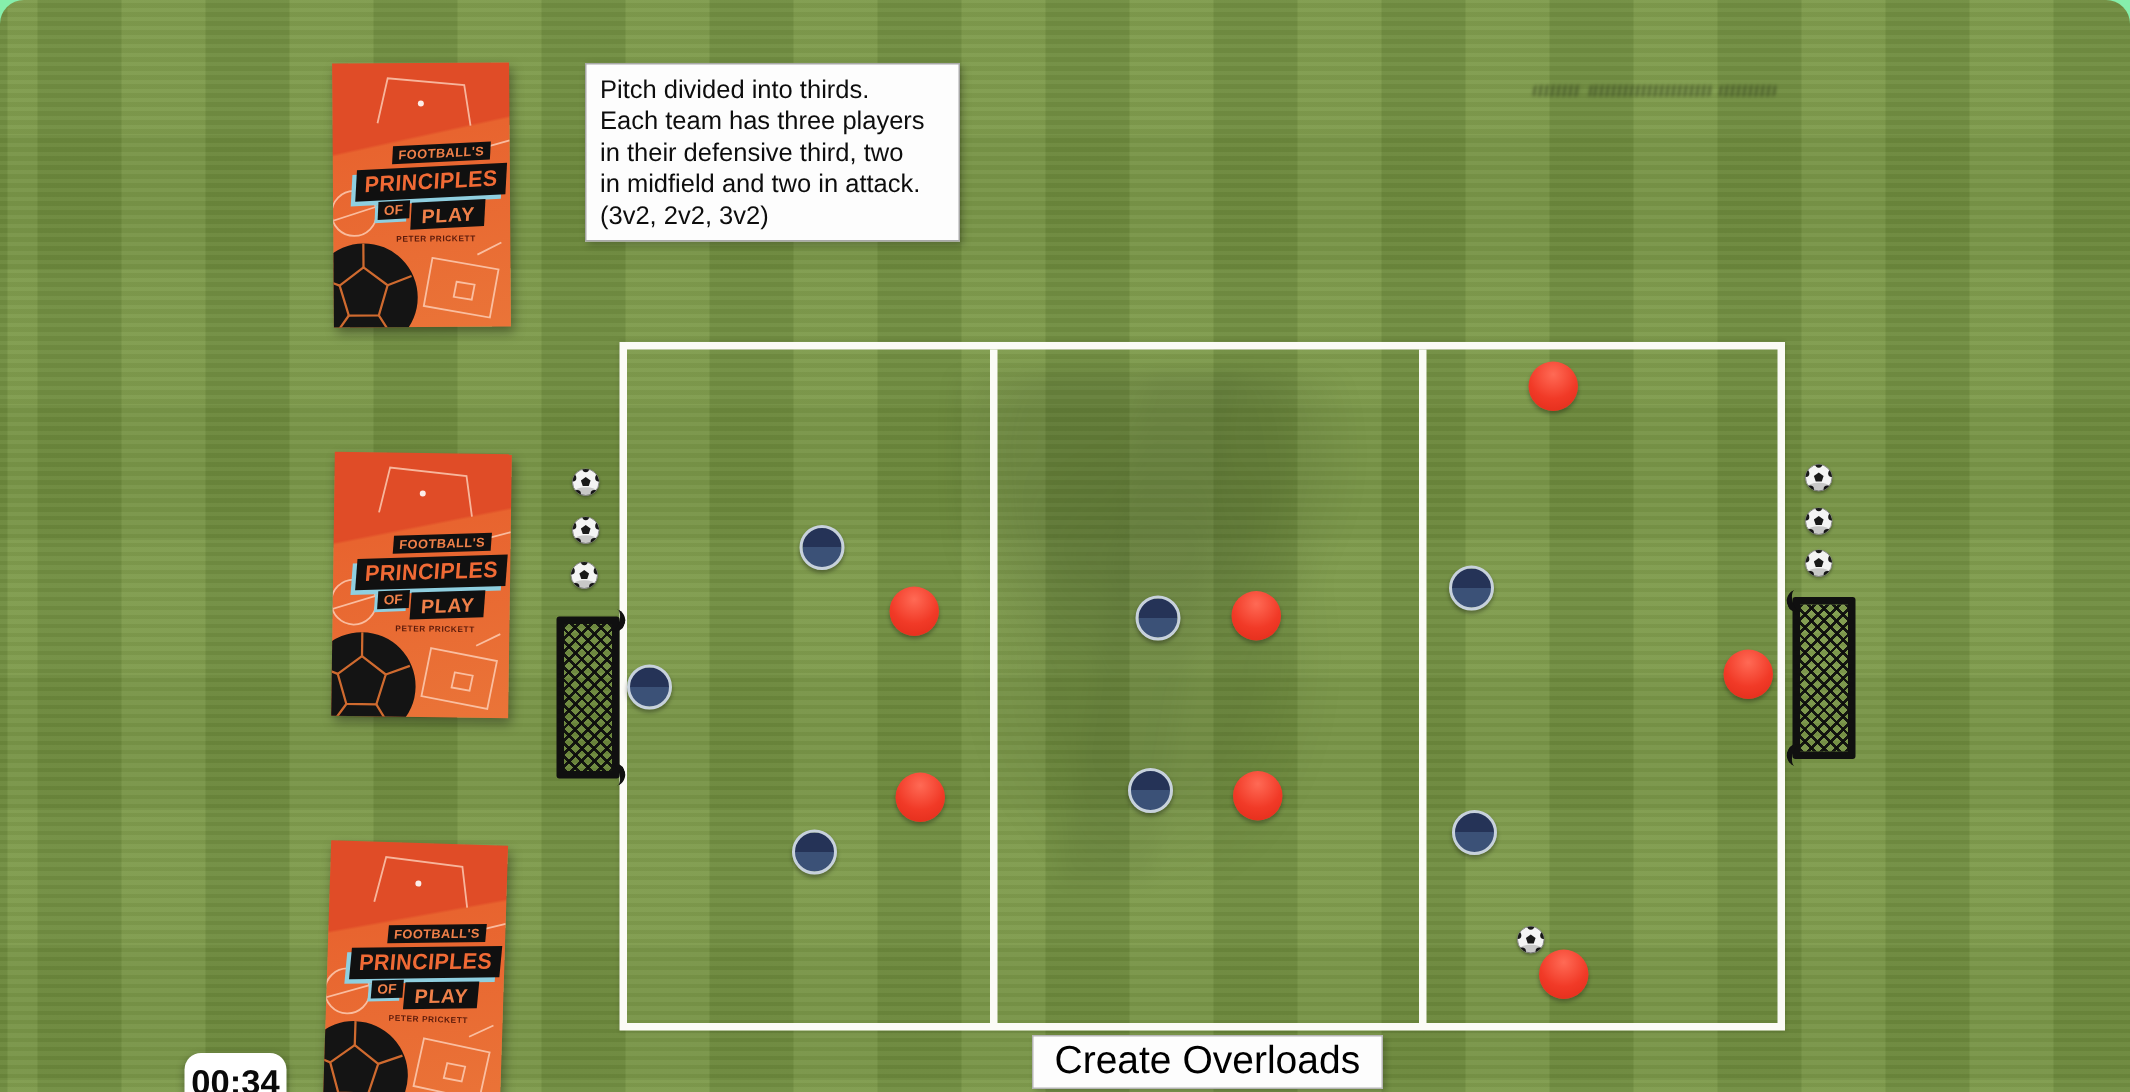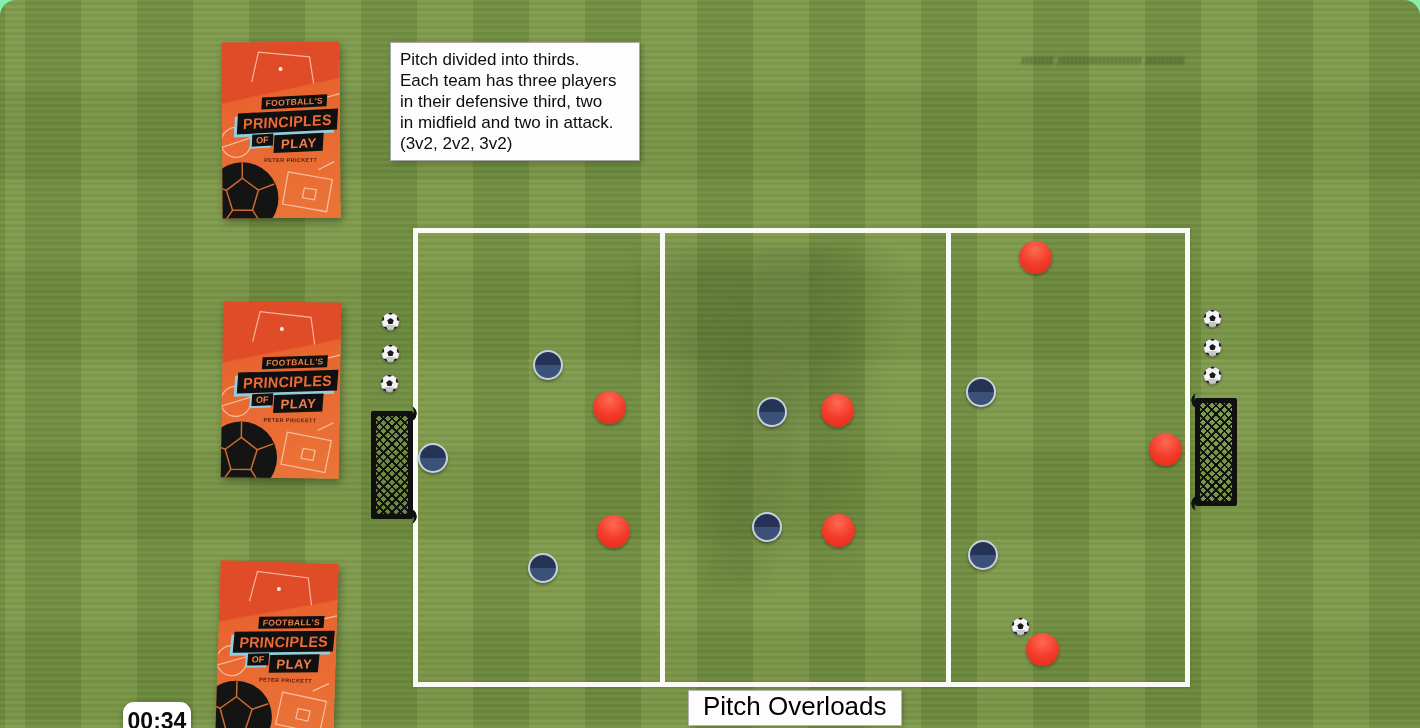--- a/index.html
+++ b/index.html
@@ -273,21 +273,21 @@
 
   <div class="note">
     <span>Pitch divided into thirds.
 Each team has three players
 in their defensive third, two
 in midfield and two in attack.
 (3v2, 2v2, 3v2)</span>
   </div>
 
   <div class="drill-title">
-    <span>Pitch Overloads</span>
+    <span>Create Overloads</span>
   </div>
 
   <div class="timer">
     <span>00:34</span>
   </div>
 
   <div class="book" style="left: 222px; top: 42px; transform: rotate(-0.4deg);">
     <svg viewBox="0 0 118 176" width="118" height="176">
       <g fill="none" stroke="#ffd9c4" stroke-width="1.2" opacity="0.75">
         <path d="M30,40 L37,10 L88,15 L92,42"></path>

